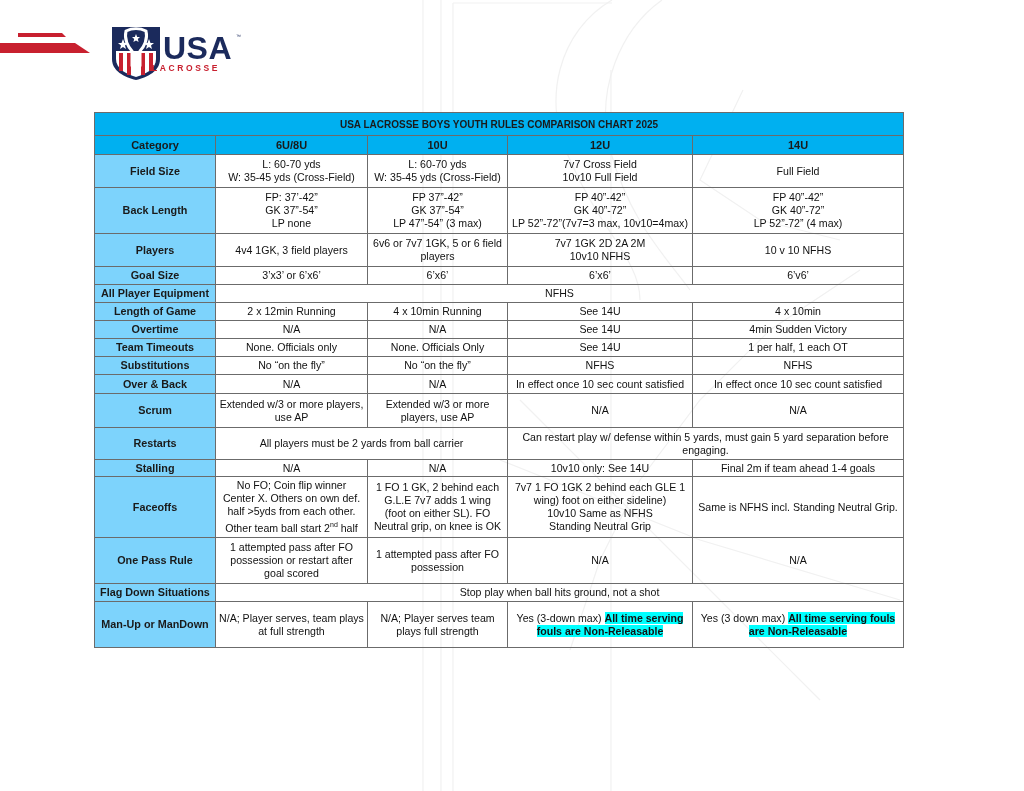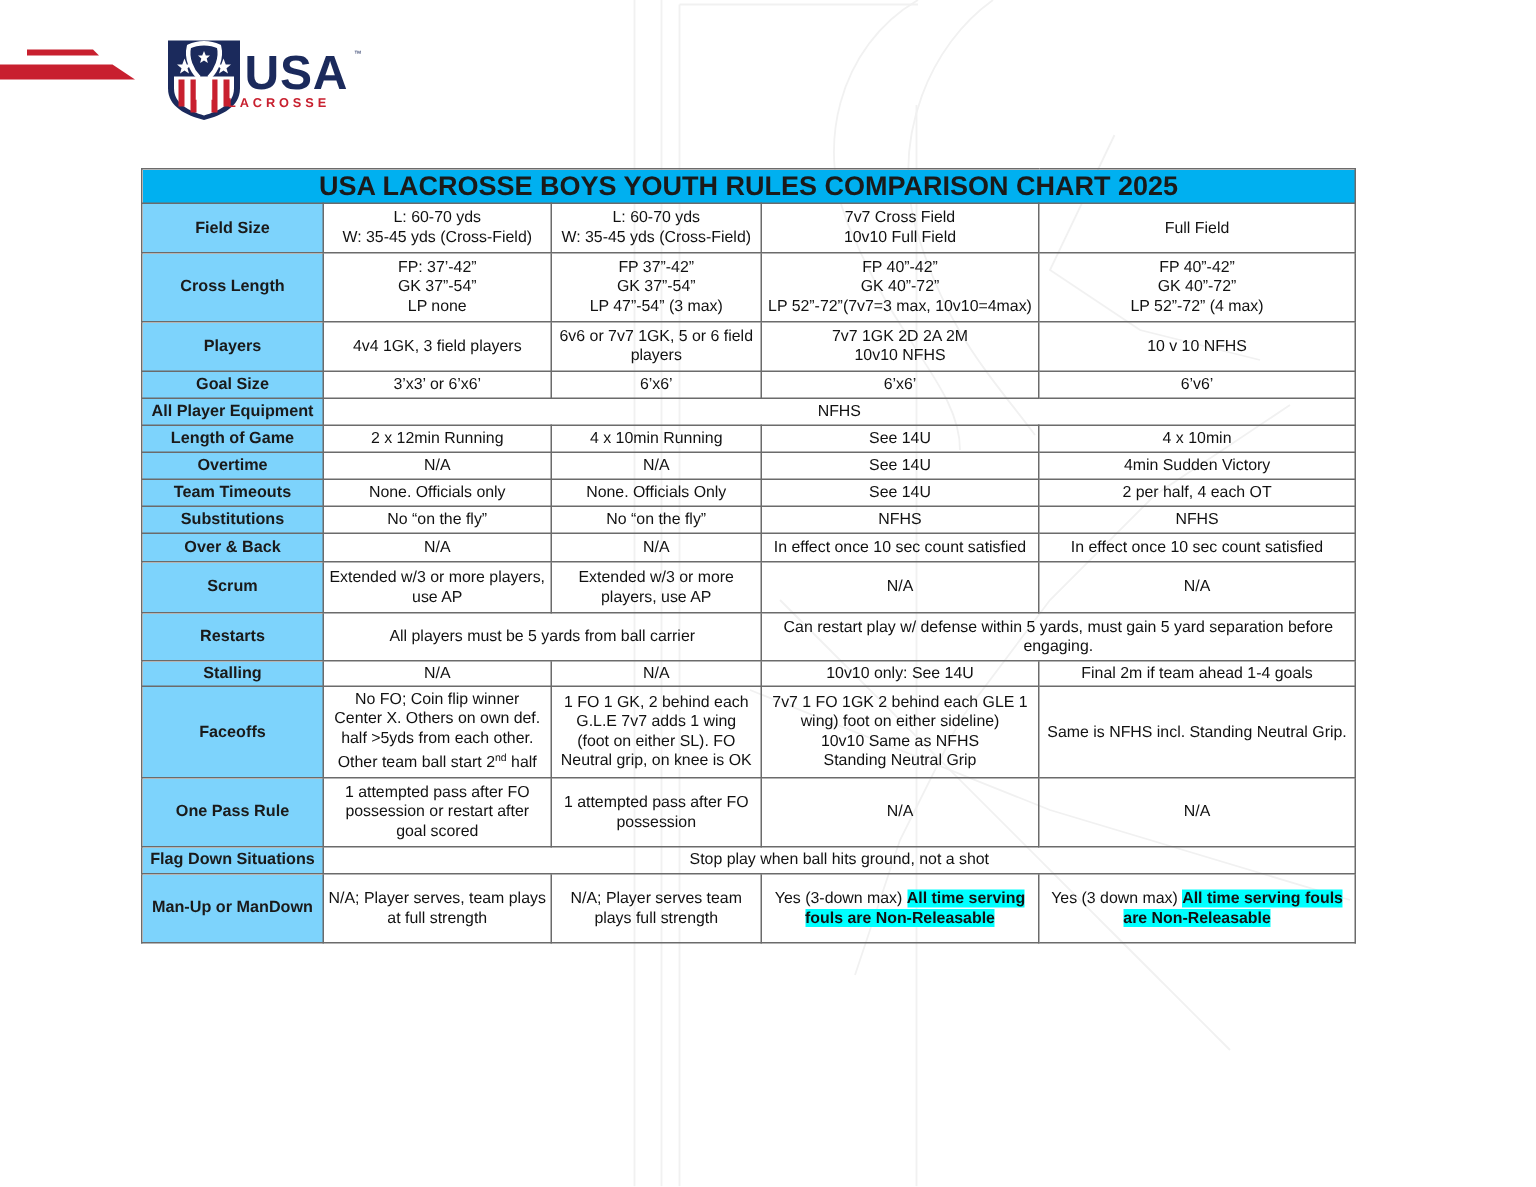--- a/index.html
+++ b/index.html
@@ -25,21 +25,21 @@
     table.rules {
       position: absolute; left: 94px; top: 112px; width: 809px;
       border-collapse: collapse; table-layout: fixed;
       font-size: 10.6px; line-height: 13px;
     }
     table.rules td, table.rules th {
       border: 1px solid #6b6b6b; text-align: center; vertical-align: middle;
       padding: 1px 3px; overflow: hidden;
     }
     .title-row td {
-      background: #00b0f0; font-weight: 700; font-size: 18px; height: 20px; color: #1a1a1a;
+      background: #00b0f0; font-weight: 700; font-size: 10px; height: 20px; color: #1a1a1a;
       border-color: #2a4a60;
     }
     .head-row th {
       background: #00b0f0; font-weight: 700; font-size: 11px; height: 16px; color: #1a1a1a;
       border-color: #2a4a60;
     }
     td.cat {
       background: #7dd3fc; font-weight: 700; font-size: 10.8px; color: #1a1a1a;
       border-color: #2a4a60;
     }
@@ -92,20 +92,27 @@
     <col style="width:121px">
     <col style="width:152px">
     <col style="width:140px">
     <col style="width:185px">
     <col style="width:211px">
   </colgroup>
   <tbody>
       <tr class="title-row">
     <td colspan="5">USA LACROSSE BOYS YOUTH RULES COMPARISON CHART 2025</td>
   </tr>
+  <tr class="head-row">
+    <th>Category</th>
+    <th>6U/8U</th>
+    <th>10U</th>
+    <th>12U</th>
+    <th>14U</th>
+  </tr>
 
   <tr style="height:33px">
     <td class="cat">Field Size</td>
     <td>
           <div>L: 60-70 yds</div>
           <div>W: 35-45 yds  (Cross-Field)</div>
         </td>
     <td>
           <div>L: 60-70 yds</div>
           <div>W: 35-45 yds  (Cross-Field)</div>
@@ -113,21 +120,21 @@
     <td>
           <div>7v7 Cross Field</div>
           <div>10v10 Full Field</div>
         </td>
     <td>
           <div>Full Field</div>
         </td>
   </tr>
 
   <tr style="height:46px">
-    <td class="cat">Cross Length</td>
+    <td class="cat">Back Length</td>
     <td>
           <div>FP: 37’-42”</div>
           <div>GK 37”-54”</div>
           <div>LP none</div>
         </td>
     <td>
           <div>FP 37”-42”</div>
           <div>GK 37”-54”</div>
           <div>LP 47”-54” (3 max)</div>
         </td>
@@ -181,21 +188,21 @@
     <td>N/A</td>
     <td>See 14U</td>
     <td>4min Sudden Victory</td>
   </tr>
 
   <tr style="height:18px">
     <td class="cat">Team Timeouts</td>
     <td>None. Officials only</td>
     <td>None. Officials Only</td>
     <td>See 14U</td>
-    <td>2 per half, 4 each OT</td>
+    <td>1 per half, 1 each OT</td>
   </tr>
 
   <tr style="height:18px">
     <td class="cat">Substitutions</td>
     <td>No “on the fly”</td>
     <td>No “on the fly”</td>
     <td>NFHS</td>
     <td>NFHS</td>
   </tr>
 
@@ -211,21 +218,21 @@
   <tr style="height:34px">
     <td class="cat">Scrum</td>
     <td>Extended w/3 or more players, use AP</td>
     <td>Extended w/3 or more players, use AP</td>
     <td>N/A</td>
     <td>N/A</td>
   </tr>
 
   <tr style="height:32px">
     <td class="cat">Restarts</td>
-    <td colspan="2">All players must be 5 yards from ball carrier</td>
+    <td colspan="2">All players must be 2 yards from ball carrier</td>
     <td colspan="2">Can restart play w/ defense within 5 yards, must gain 5 yard separation before engaging.</td>
   </tr>
 
   <tr style="height:17px">
     <td class="cat">Stalling</td>
     <td>N/A</td>
     <td>N/A</td>
     <td>10v10 only: See 14U</td>
     <td>Final 2m if team ahead 1-4 goals</td>
   </tr>

